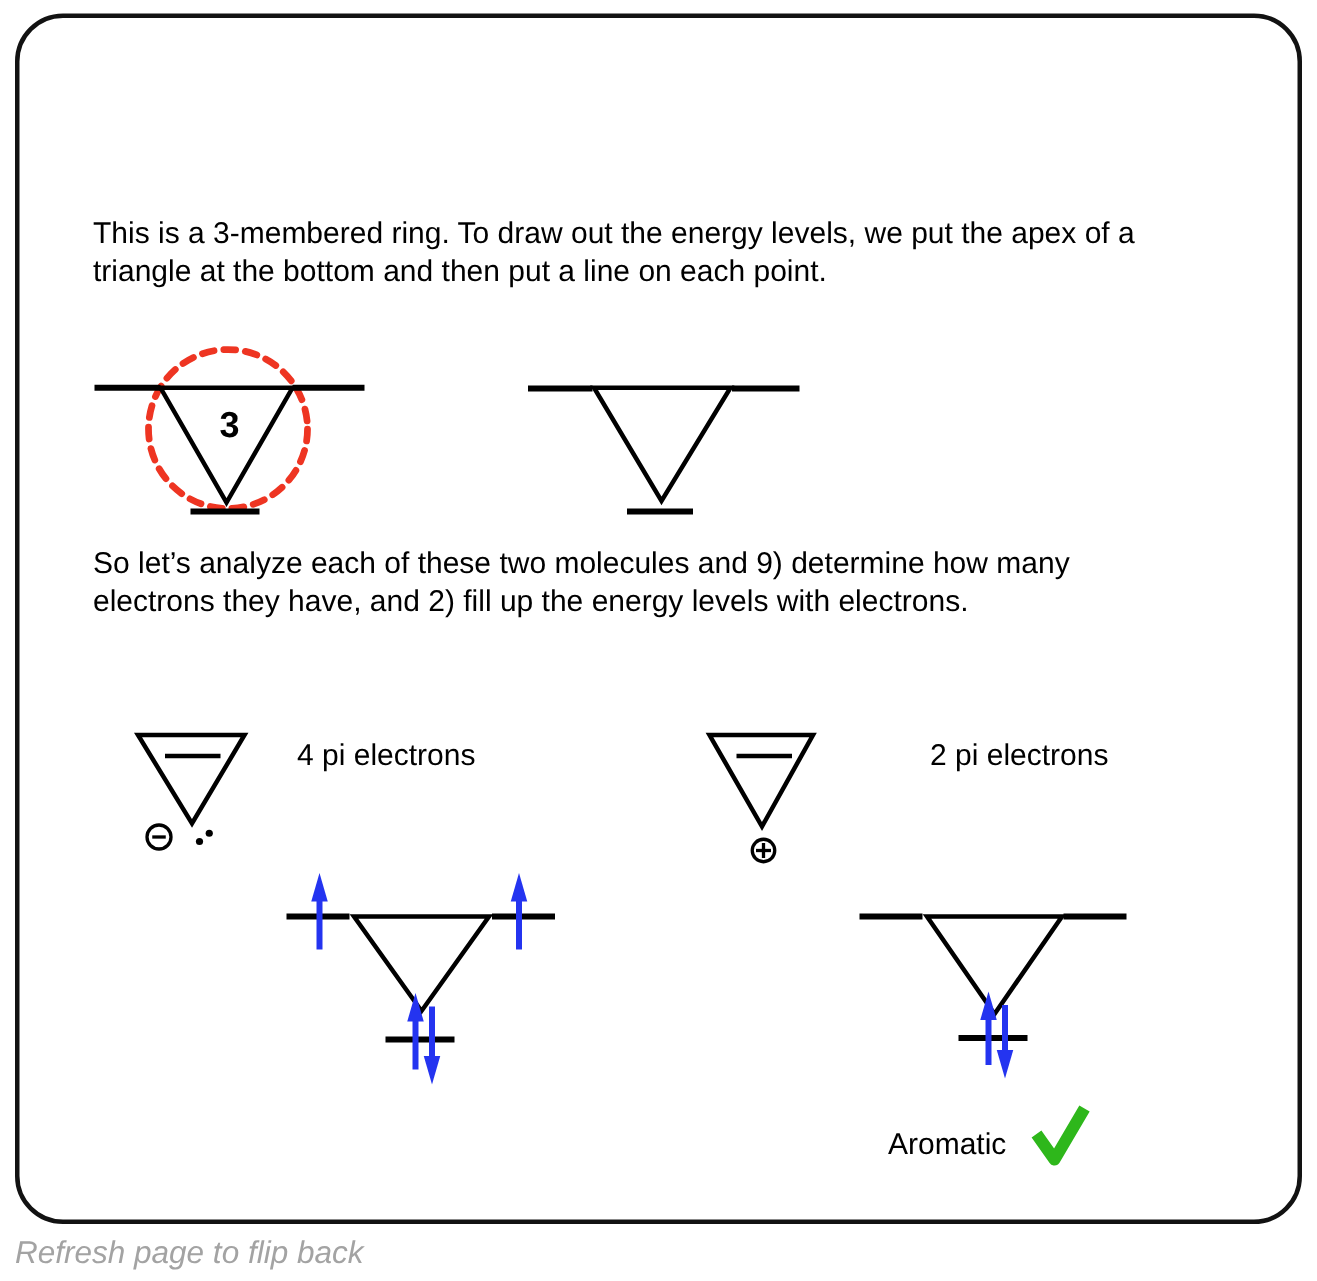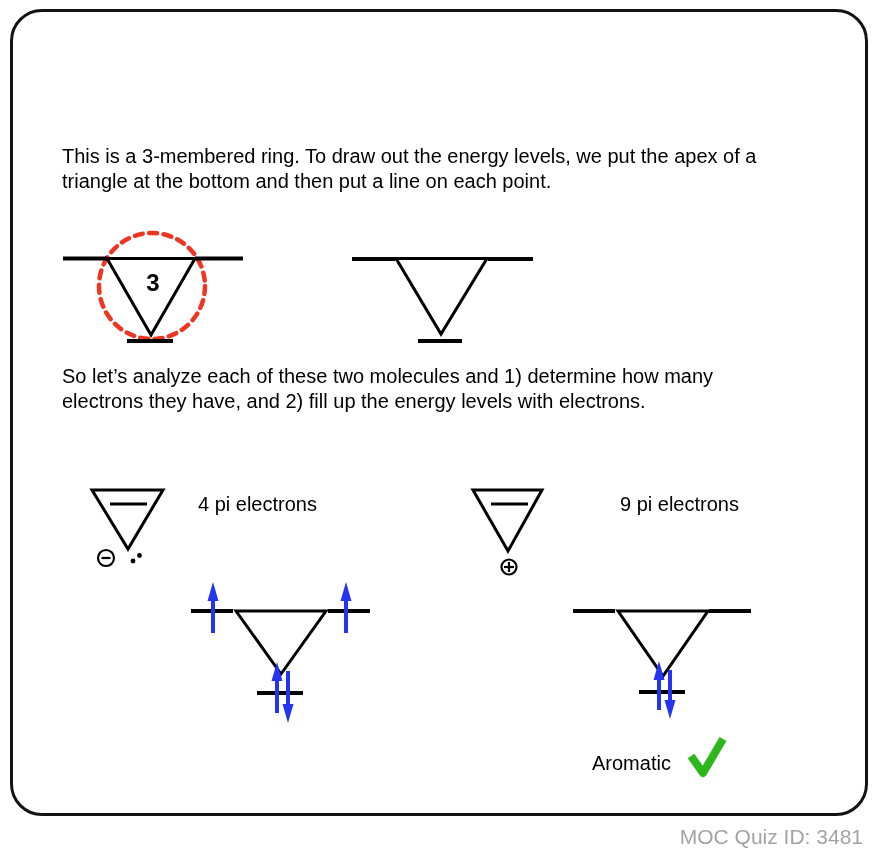--- a/index.html
+++ b/index.html
@@ -113,26 +113,26 @@
         <polygon class="e-head" points="670,719 664.5,700 675.5,700"></polygon>
       </g>
     </g>
 
     <polyline class="check" points="691,756 703,773 723,739"></polyline>
   </svg>
 
   <div class="abs para" style="left:62px;top:132px;width:792px;margin-top:12px;">This is a 3-membered ring. To draw out the energy levels, we put the apex of a
 triangle at the bottom and then put a line on each point.</div>
 
-  <div class="abs para" style="left:62px;top:364px;width:792px;">So let’s analyze each of these two molecules and 1) determine how many
+  <div class="abs para" style="left:62px;top:364px;width:792px;">So let’s analyze each of these two molecules and 9) determine how many
 electrons they have, and 2) fill up the energy levels with electrons.</div>
 
   <div class="abs mol-label" style="left:198px;top:493px;text-align:right;">4 pi electrons</div>
 
-  <div class="abs mol-label" style="left:620px;top:493px;">9 pi electrons</div>
+  <div class="abs mol-label" style="left:620px;top:493px;">2 pi electrons</div>
 
 
   <div class="abs aromatic" style="left:592px;top:752px;">Aromatic</div>
 
+  <div class="abs footer-left" style="left:10px;top:824px;">Refresh page to flip back</div>
 
-  <div class="abs footer-right" style="right:15px;top:825px;">MOC Quiz ID: 3481</div>
 
 </div>
 
 </body></html>

